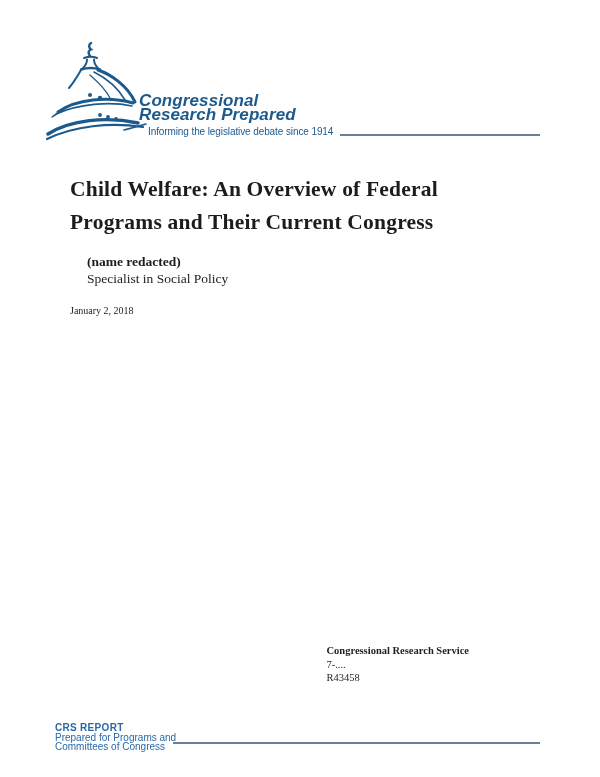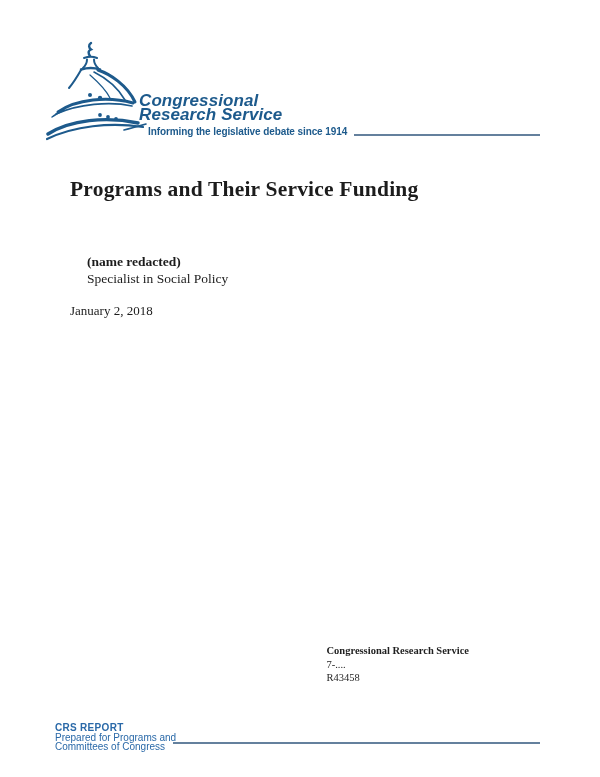--- a/index.html
+++ b/index.html
@@ -20,21 +20,21 @@
     color:var(--brand-blue,#1d5a8c);
     letter-spacing:0.1px;
     white-space:nowrap;
   }
   .tagline-row{
     position:absolute;left:148px;top:126px;width:396px;
     display:flex;align-items:baseline;
   }
   .tagline{
     font-family:"Liberation Sans","DejaVu Sans",sans-serif;
-    font-weight:700;font-size:10px;line-height:12px;
+    font-weight:400;font-size:10px;line-height:12px;
     letter-spacing:-0.1px;
     color:var(--brand-blue,#1d5a8c);
     white-space:nowrap;
   }
   .tagline-rule{
     flex:1;height:2px;
     background:var(--rule,#64809d);
     margin-left:7px;align-self:flex-end;margin-bottom:2px;
   }
   
@@ -47,21 +47,21 @@
   .title-line{display:block;white-space:nowrap;}
   .author{
     position:absolute;left:70px;top:254px;
     font-size:13.5px;line-height:16.5px;
     color:var(--title-text,#1c1c1c);
     margin-left:17px;
   }
   .author-name{font-weight:700;}
   .date{
     position:absolute;left:70px;top:303px;
-    font-size:13px;line-height:16.5px;
+    font-size:10px;line-height:16.5px;
     color:var(--title-text,#1c1c1c);
   }
   
   .footer-right{
     position:absolute;right:71px;top:644px;
     text-align:left;
     font-size:10.5px;line-height:13.7px;
     color:var(--footer-text,#1f1f1f);
     white-space:nowrap;
   }
@@ -112,30 +112,31 @@
     <circle class="dot" cx="62" cy="77" r="1.9"></circle>
     <circle class="dot" cx="70" cy="79" r="1.9"></circle>
 
     <path class="stroke" stroke-width="3.4" d="M2,94 C24,80 60,76 92,83"></path>
     <path class="stroke" stroke-width="2.2" d="M1,99 C28,86 64,82 97,87"></path>
     <path class="stroke" stroke-width="1.6" d="M78,90 C86,88 93,86 100,84"></path>
   </svg>
 
   <div class="wordmark">
     <div>Congressional</div>
-    <div>Research Service</div>
+    <div>Research Prepared</div>
   </div>
 
   <div class="tagline-row">
     <span class="tagline">Informing the legislative debate since 1914</span>
     <span class="tagline-rule"></span>
   </div>
 
   <h1 class="title">
-    <span class="title-line">Programs and Their Service Funding</span>
+    <span class="title-line">Child Welfare: An Overview of Federal</span>
+    <span class="title-line">Programs and Their Current Congress</span>
   </h1>
 
   <div class="author">
     <div class="author-name">(name redacted)</div>
     <div class="author-role">Specialist in Social Policy</div>
   </div>
 
   <div class="date">January 2, 2018</div>
 
   <div class="footer-right">

